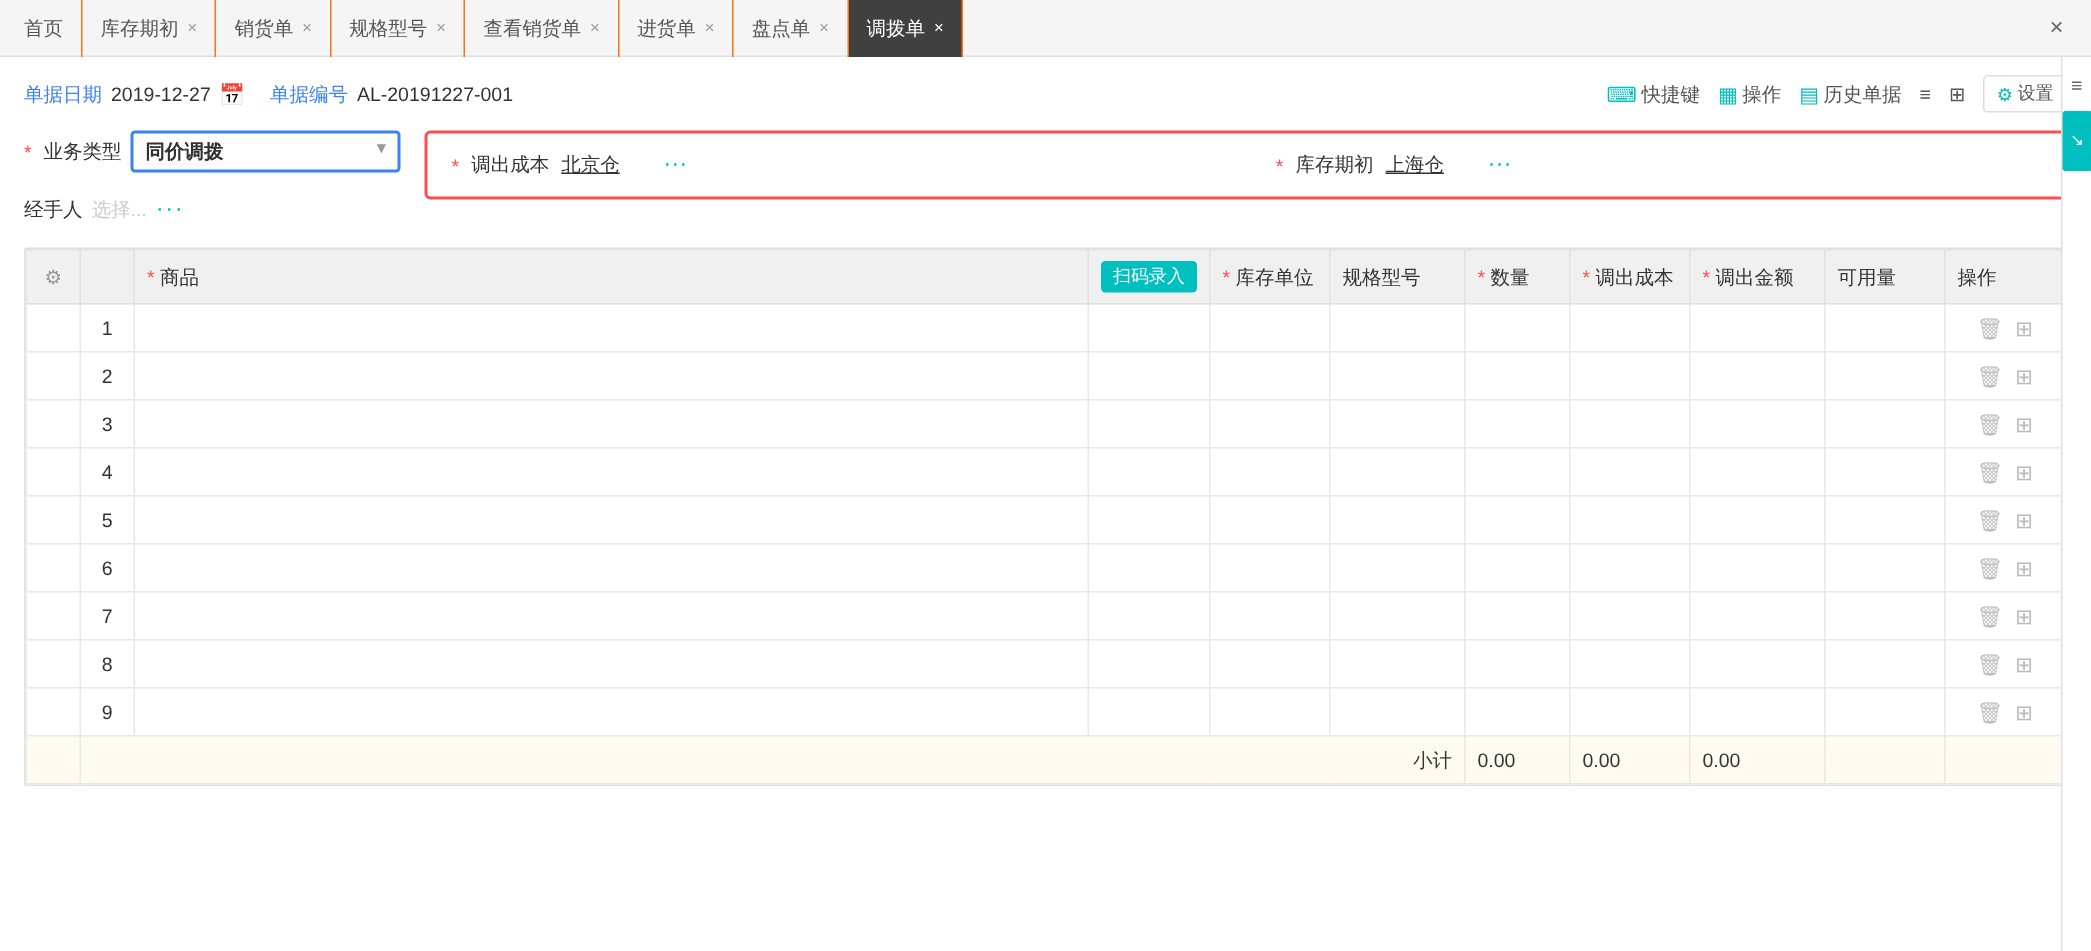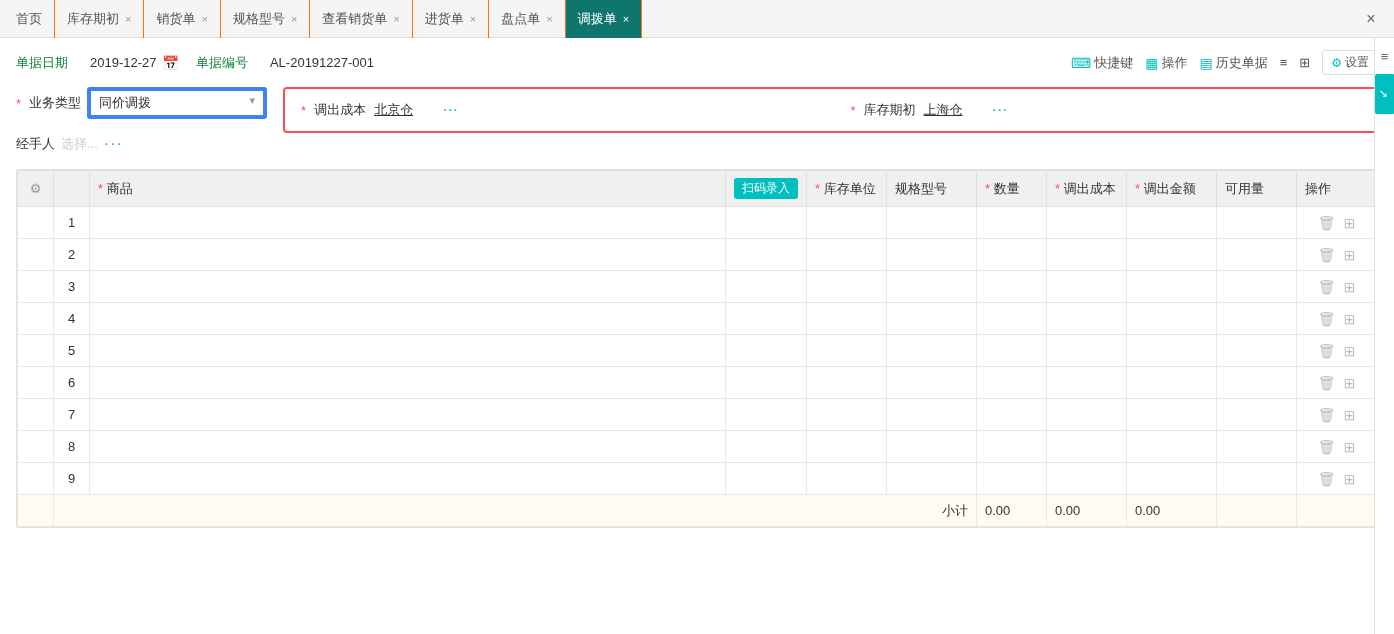--- a/index.html
+++ b/index.html
@@ -21,21 +21,21 @@
       height: 38px;
       cursor: pointer;
       color: #555;
       font-size: 13px;
       border-right: 1px solid #f97316;
       gap: 4px;
       white-space: nowrap;
     }
     .tab-item:first-child { border-left: none; padding-left: 8px; }
     .tab-item.active {
-      background: #0f766e;
+      background: #404040;
       color: #fff;
     }
     .tab-item .close-btn {
       font-size: 11px;
       color: #999;
       margin-left: 2px;
       cursor: pointer;
     }
     .tab-item.active .close-btn { color: #fff; }
     .tab-spacer { flex: 1; }
@@ -65,22 +65,22 @@
       margin-bottom: 12px;
       gap: 16px;
     }
     .header-field {
       display: flex;
       align-items: center;
       gap: 6px;
       font-size: 13px;
       color: #333;
     }
-    .header-field label { color: #15803d; }
-    .header-field .value { color: #333; font-weight: normal; margin-left: 16px; }
+    .header-field label { color: #3b82f6; }
+    .header-field .value { color: #333; font-weight: normal; }
     .header-field .cal-icon {
       color: #00bfbf;
       cursor: pointer;
       font-size: 14px;
     }
     .header-spacer { flex: 1; }
     .header-actions {
       display: flex;
       align-items: center;
       gap: 12px;
@@ -123,26 +123,27 @@
     .form-field .required { color: #ff4d4f; margin-right: 2px; }
     .form-field label { color: #333; white-space: nowrap; }
     .form-field .dots-btn {
       color: #00bfbf;
       cursor: pointer;
       font-size: 16px;
       letter-spacing: 1px;
     }
     .select-field {
       display: flex;
-      border: 4px solid #3b82f6;
+      border: 2px solid #3b82f6;
       border-radius: 3px;
       padding: 3px 8px;
       min-width: 180px;
       cursor: pointer;
       gap: 6px;
+      font-weight: bold;
     }
     .select-field .select-value { flex: 1; color: #333; }
     .select-field .chevron { color: #999; font-size: 11px; }
     .person-select {
       color: #ccc;
       font-size: 13px;
     }
 
     
     .warehouse-section {

